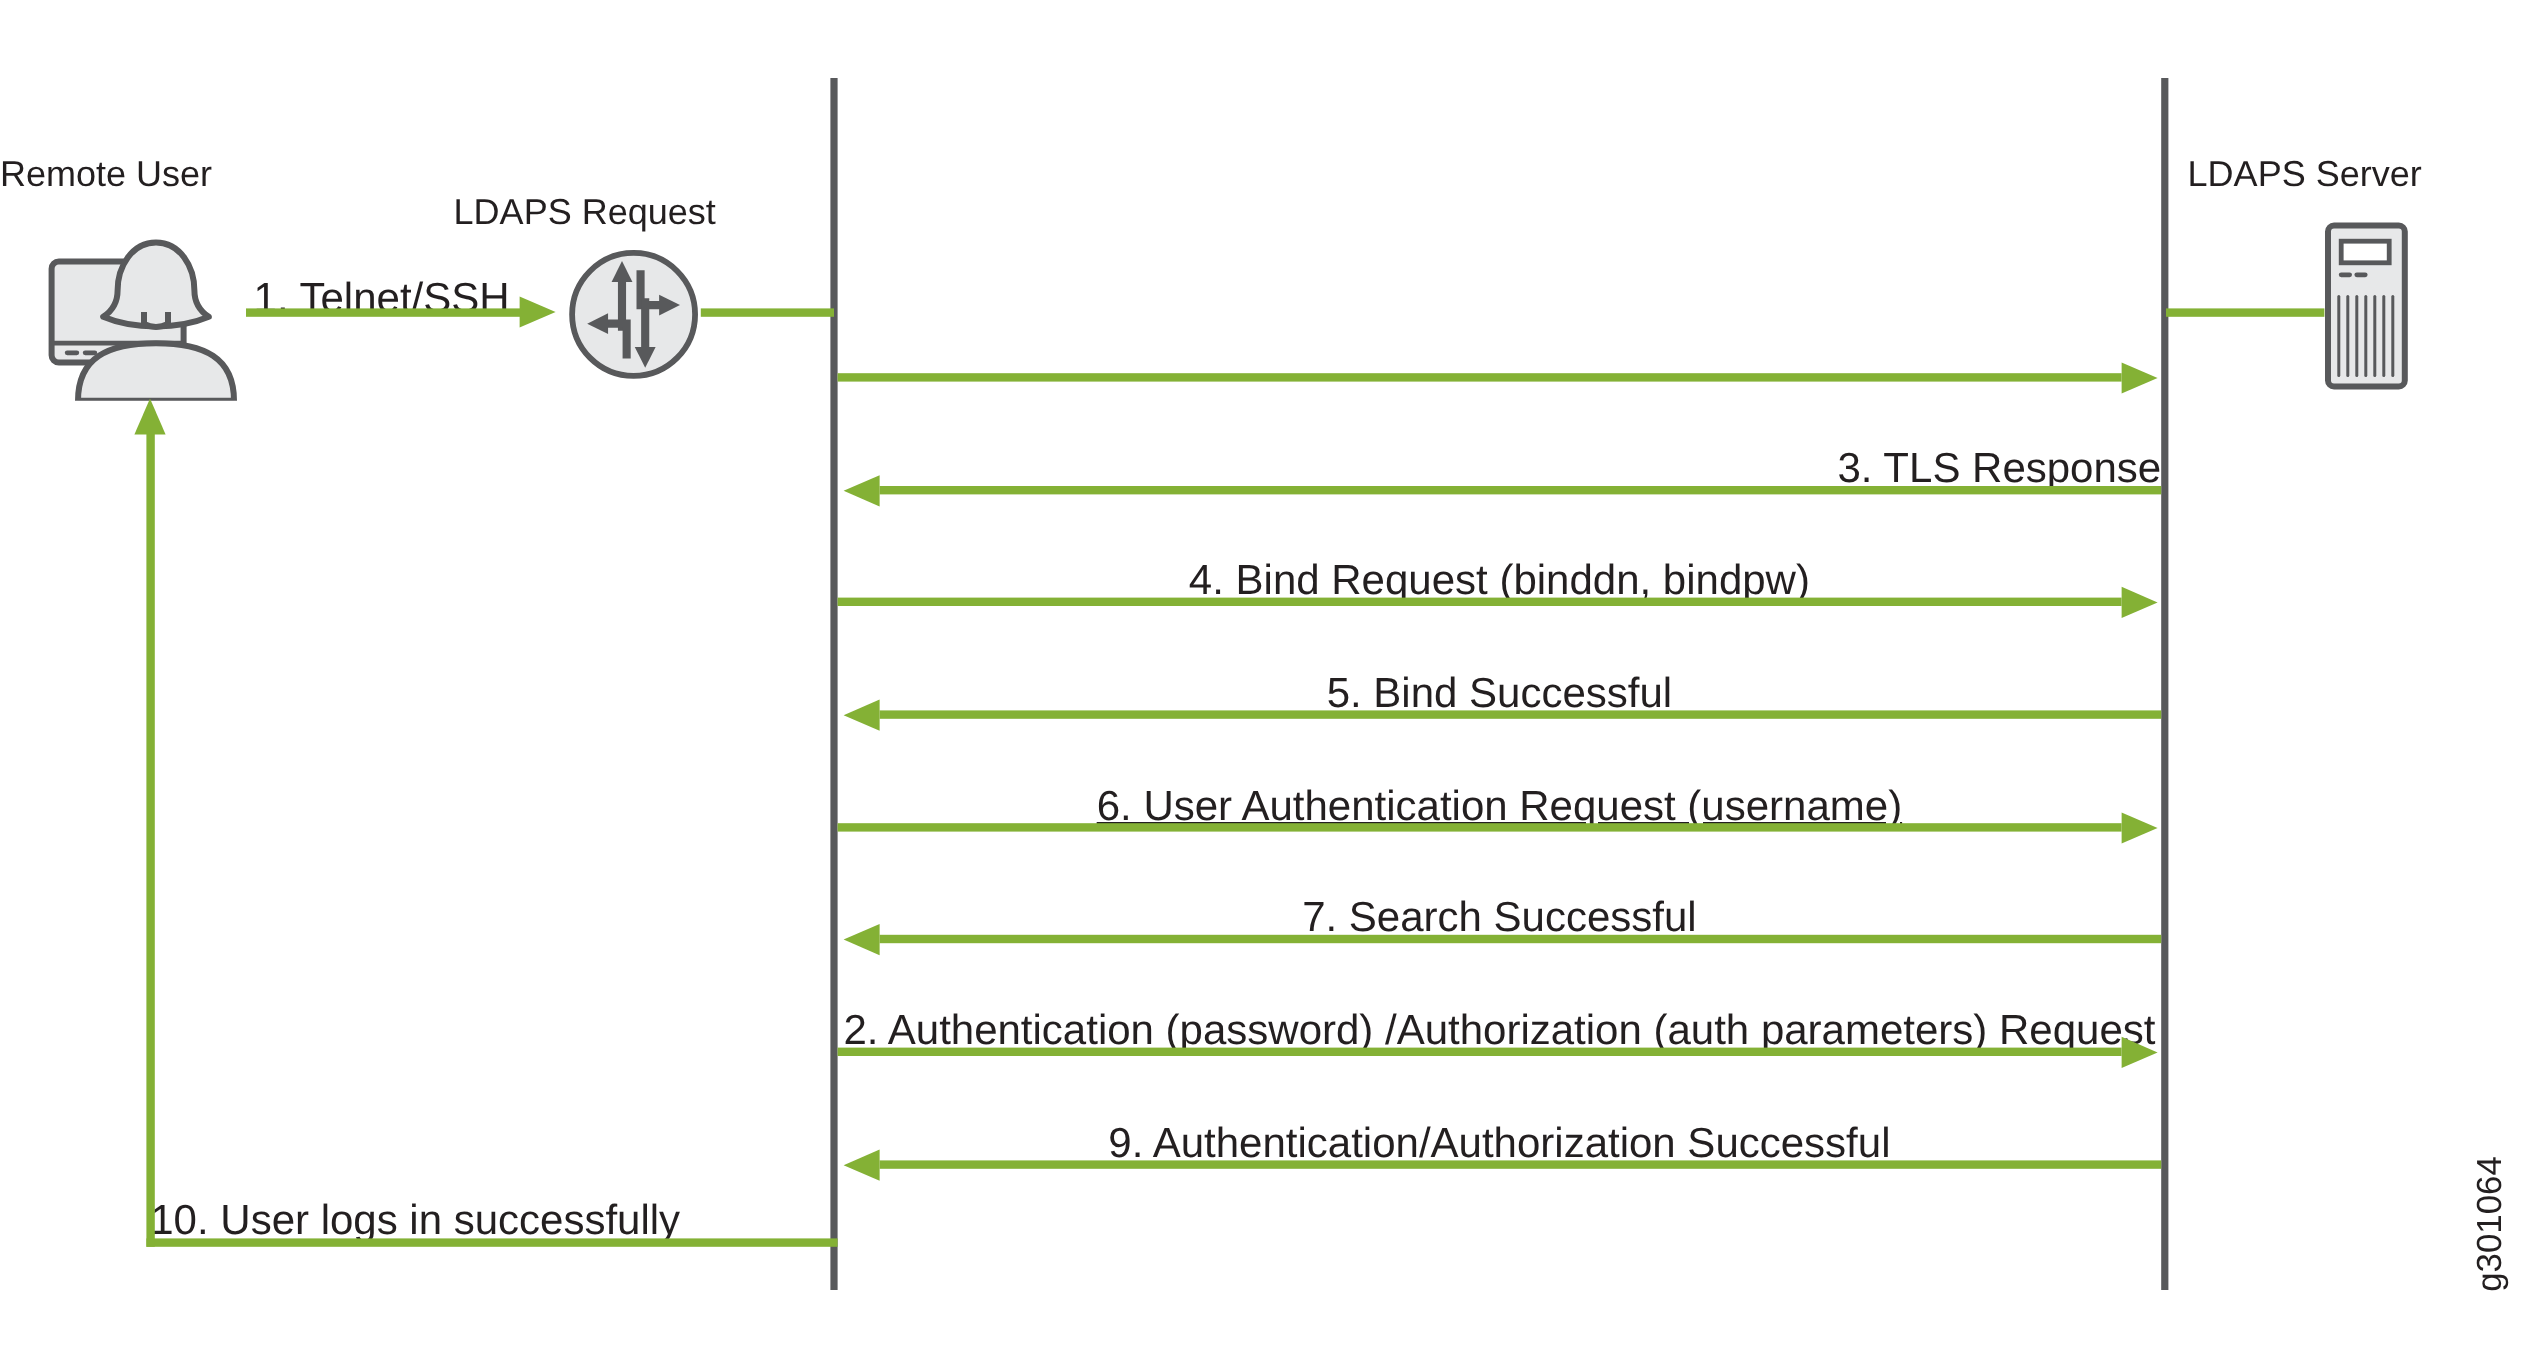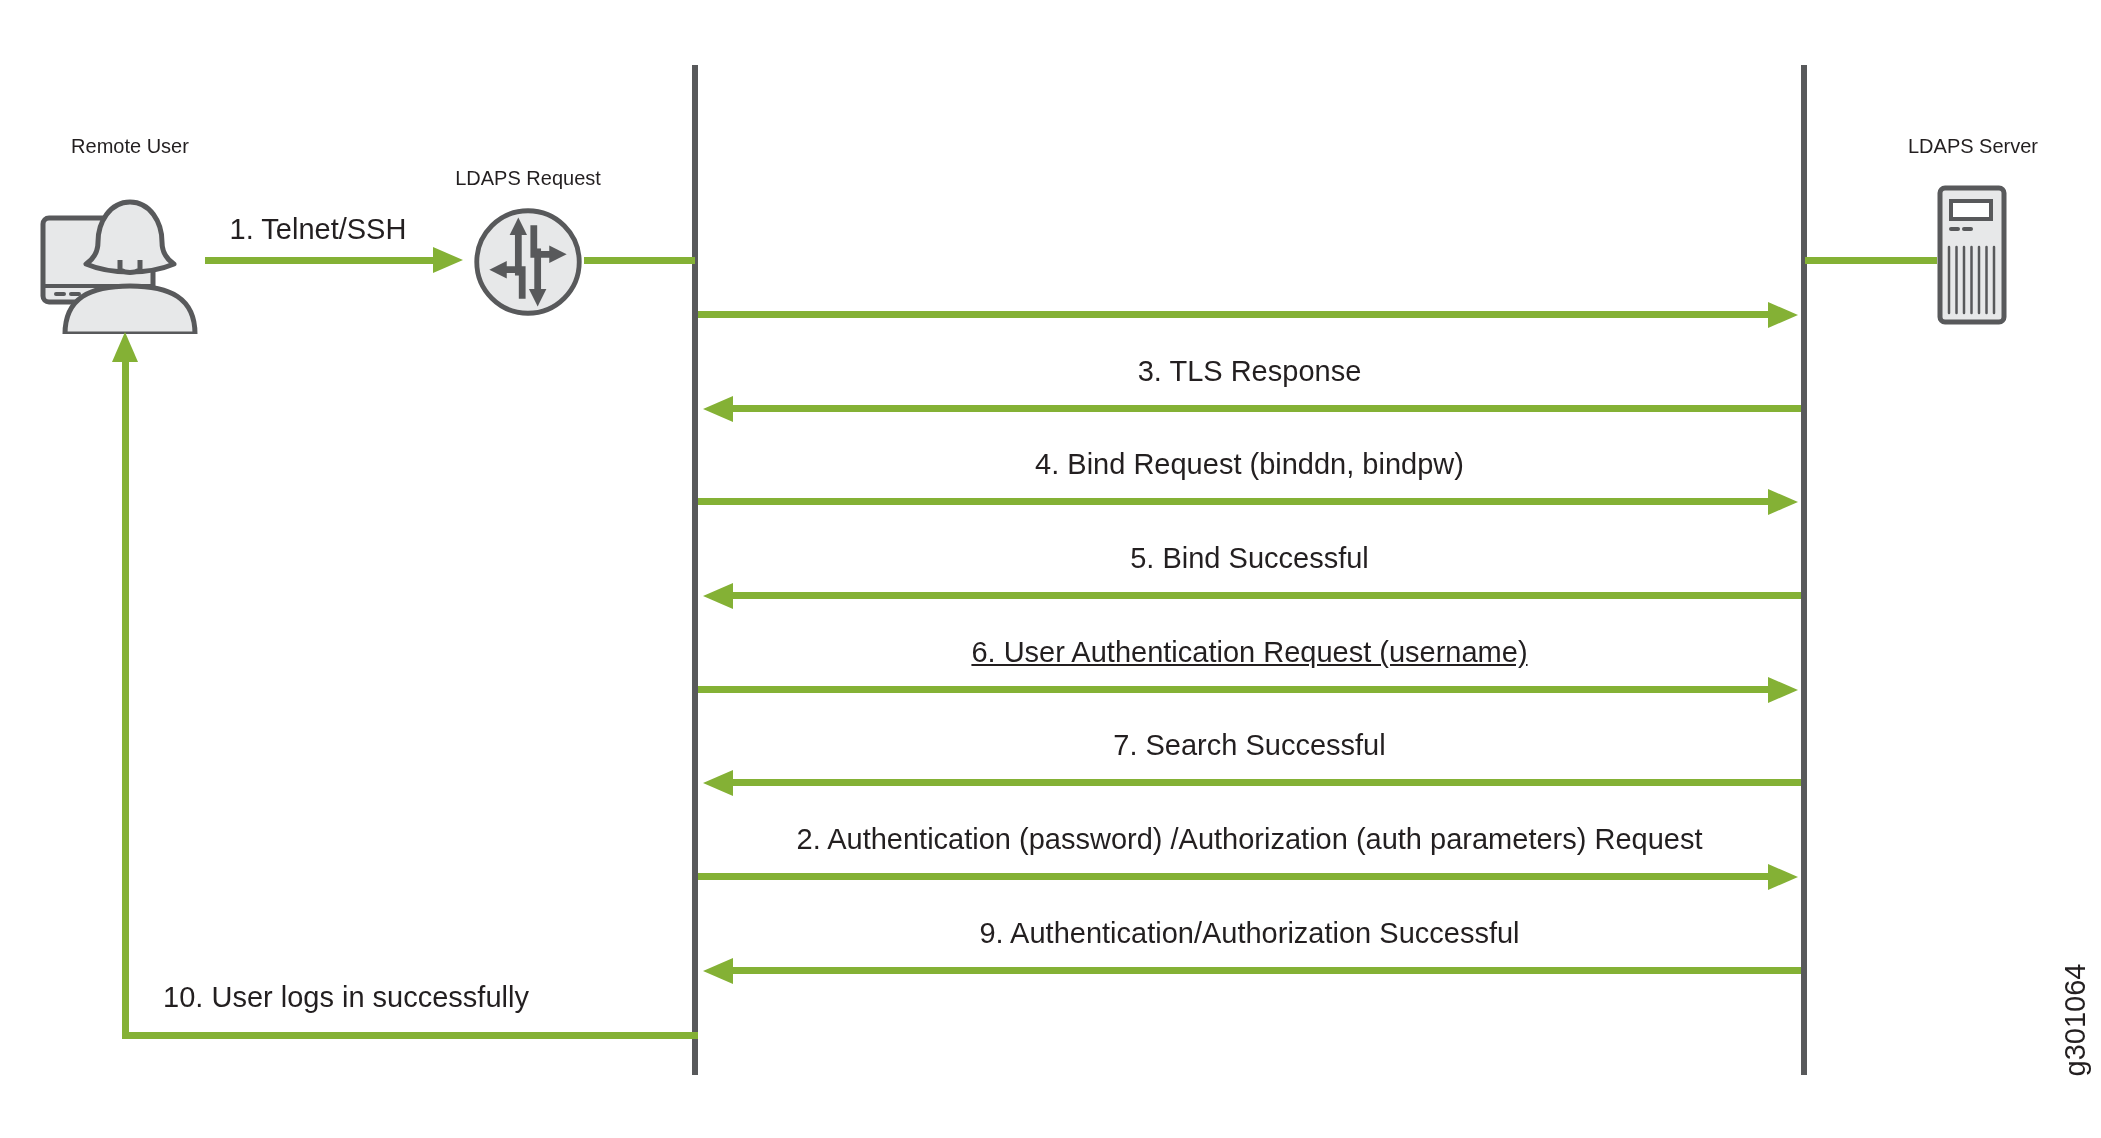--- a/index.html
+++ b/index.html
@@ -36,28 +36,29 @@
     border-right:30px solid var(--green);
   }
   .head-up{
     position:absolute;width:0;height:0;
     border-left:13px solid transparent;
     border-right:13px solid transparent;
     border-bottom:30px solid var(--green);
   }
   .msg-label{
     position:absolute;
-    font-size:29px;line-height:36px;height:36px;
+    font-size:35px;line-height:36px;height:36px;
     text-align:center;white-space:nowrap;
     color:var(--text);
+    margin-top:20px;
   }
   .actor-label{
     position:absolute;
-    font-size:20px;line-height:36px;height:36px;
-    text-align:center;white-space:nowrap;
+    font-size:30px;line-height:36px;height:36px;
+    text-align:left;white-space:nowrap;
     color:var(--text);
   }
   .icon{position:absolute;}
   .icon .outline{fill:var(--icon-fill);stroke:var(--gray);stroke-width:5;stroke-linejoin:round;}
   .icon .detail{fill:none;stroke:var(--gray);stroke-width:4;stroke-linecap:round;}
   .icon .thin{fill:none;stroke:var(--gray);stroke-width:2.5;stroke-linecap:round;}
   .icon .rarrow{fill:none;stroke:var(--gray);stroke-width:7;stroke-linejoin:miter;}
   .icon .rhead{fill:var(--gray);stroke:none;}
   #figure-id{
     position:absolute;left:2015px;top:1005px;width:120px;height:30px;
@@ -117,21 +118,21 @@
   <div class="shaft" style="left:205px;top:257px;width:230px;"></div>
   <div class="head-right" style="left:433px;top:247px;"></div>
 
   <div class="shaft" style="left:584px;top:257px;width:111px;"></div>
 
   <div class="shaft" style="left:1805px;top:257px;width:132px;"></div>
 
   <div class="shaft" style="left:698px;top:311px;width:1070px;"></div>
   <div class="head-right" style="left:1768px;top:302px;"></div>
 
-  <div class="msg-label" style="left:698px;top:353px;width:1103px;">3. TLS Response</div>
+  <div class="msg-label" style="left:698px;top:353px;width:1103px;text-align:right;">3. TLS Response</div>
   <div class="head-left" style="left:703px;top:396px;"></div>
   <div class="shaft" style="left:733px;top:405px;width:1068px;"></div>
 
   <div class="msg-label" style="left:698px;top:446px;width:1103px;">4. Bind Request (binddn, bindpw)</div>
   <div class="shaft" style="left:698px;top:498px;width:1070px;"></div>
   <div class="head-right" style="left:1768px;top:489px;"></div>
 
   <div class="msg-label" style="left:698px;top:540px;width:1103px;">5. Bind Successful</div>
   <div class="head-left" style="left:703px;top:583px;"></div>
   <div class="shaft" style="left:733px;top:592px;width:1068px;"></div>

